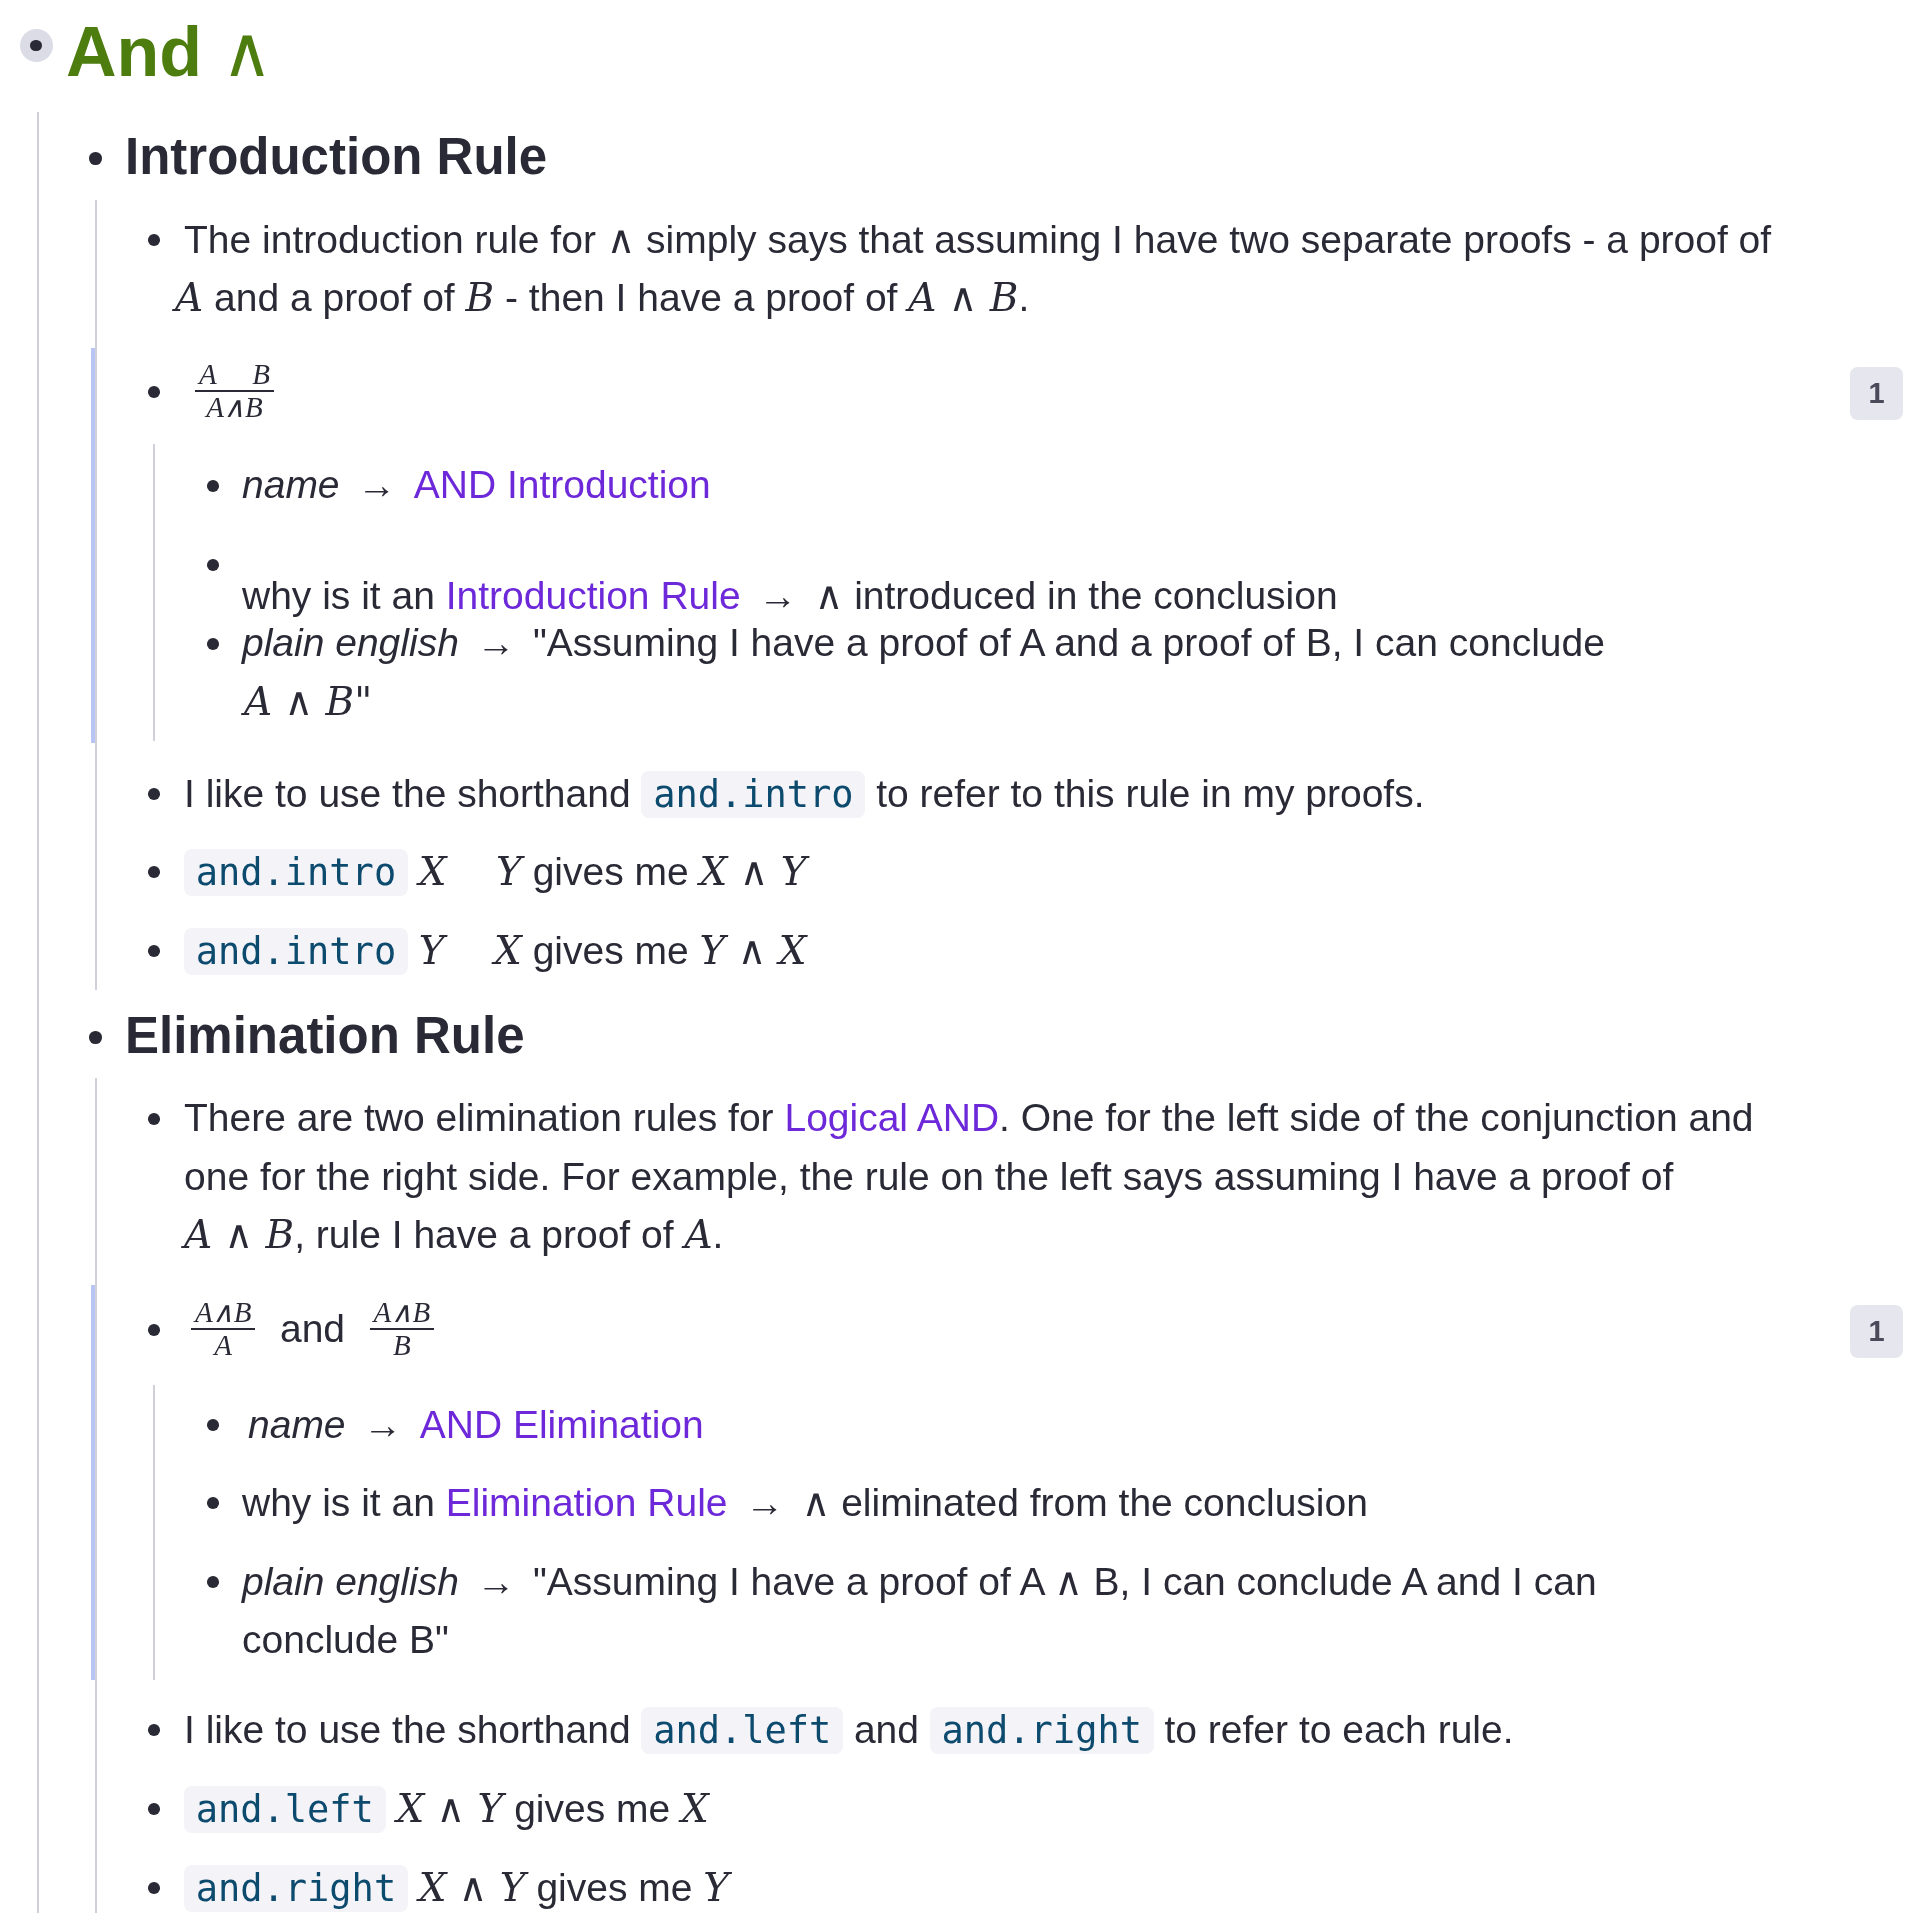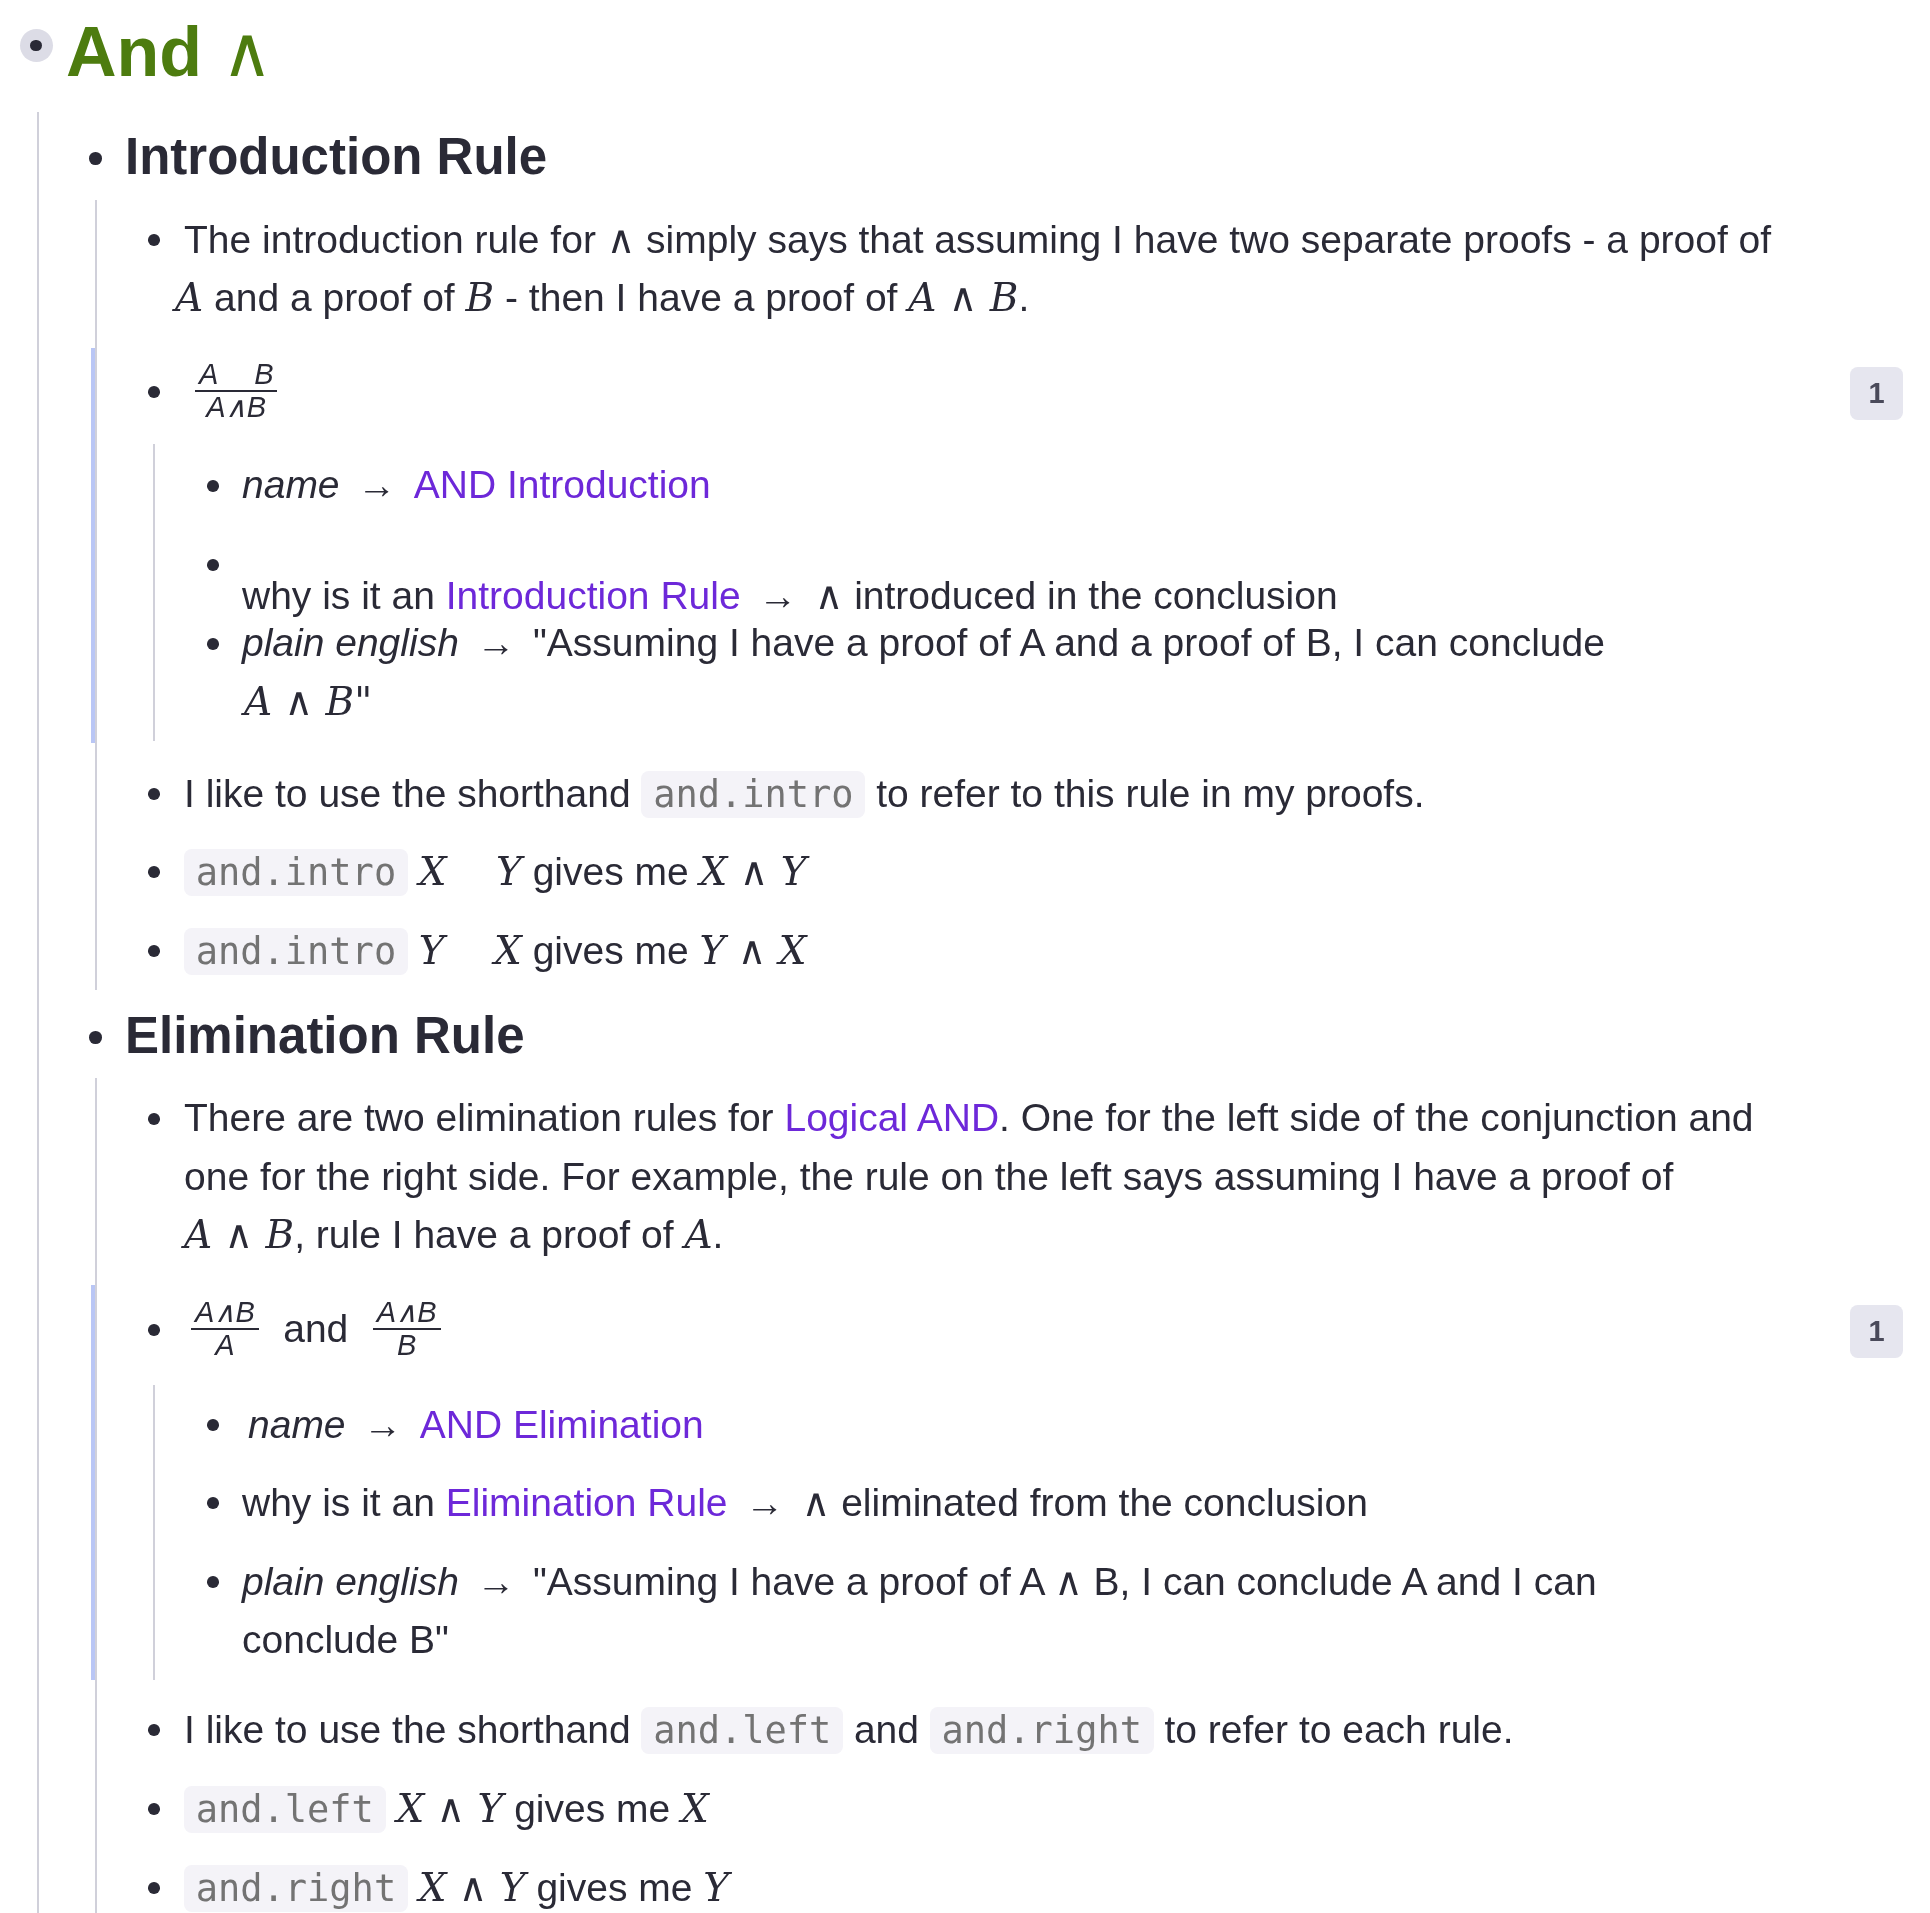--- a/index.html
+++ b/index.html
@@ -6,35 +6,35 @@
   body {
     width:1931px; height:1913px; position:relative; overflow:hidden;
     font-family:"Liberation Sans", "DejaVu Sans", sans-serif;
     color:#2a2a36;
   }
   .abs { position:absolute; }
   .math { font-family:"DejaVu Serif", "Liberation Serif", serif; font-style:italic; }
   .link { color:#6d28d9; }
   .code {
     font-family:"DejaVu Sans Mono", "Liberation Mono", monospace;
-    color:#737373; background:#f4f3f8; border-radius:7.8px;
+    color:#0c4a6e; background:#f4f3f8; border-radius:7.8px;
     padding:2px 11.7px; font-size:37px;
   }
   .em { font-style:italic; }
   .bullet { position:absolute; width:12.7px; height:12.7px; border-radius:50%; background:#2a2a36; }
   .vline { position:absolute; width:2px; background:#d0d0da; }
   .vline.blue { width:3.9px; background:#b9c6f5; }
   .txt { position:absolute; font-size:39px; line-height:59px; white-space:nowrap; }
   .h1 { position:absolute; font-size:70px; font-weight:bold; line-height:88px; color:#4d7c0f; white-space:nowrap; }
   .h2 { position:absolute; font-size:51px; font-weight:bold; line-height:68px; color:#2a2a36; white-space:nowrap; }
   .badge {
     position:absolute; width:53px; height:53px; border-radius:7.8px; background:#e6e6ef;
     color:#4a4a5a; font-size:29px; font-weight:bold; text-align:center; line-height:53px;
   }
-  .frac { display:inline-block; vertical-align:middle; text-align:center; font-family:Liberation Sans, sans-serif; font-style:italic; font-size:29px; line-height:31px; }
+  .frac { display:inline-block; vertical-align:middle; text-align:center; font-family:Liberation Serif, serif; font-style:italic; font-size:29px; line-height:31px; }
   .frac .num { border-bottom:2px solid #2a2a36; padding:0 3.9px; display:block; }
   .frac .den { display:block; }
   .arrow { font-style:normal; margin:0 17.6px; }
 </style>
 </head>
 <body>
 
 <div class="abs" style="left:19.5px;top:29px;width:33px;height:33px;border-radius:50%;background:#dcdce6;">
   <div style="position:absolute;left:10.7px;top:10.7px;width:11.7px;height:11.7px;border-radius:50%;background:#2a2a36;"></div>
 </div>

